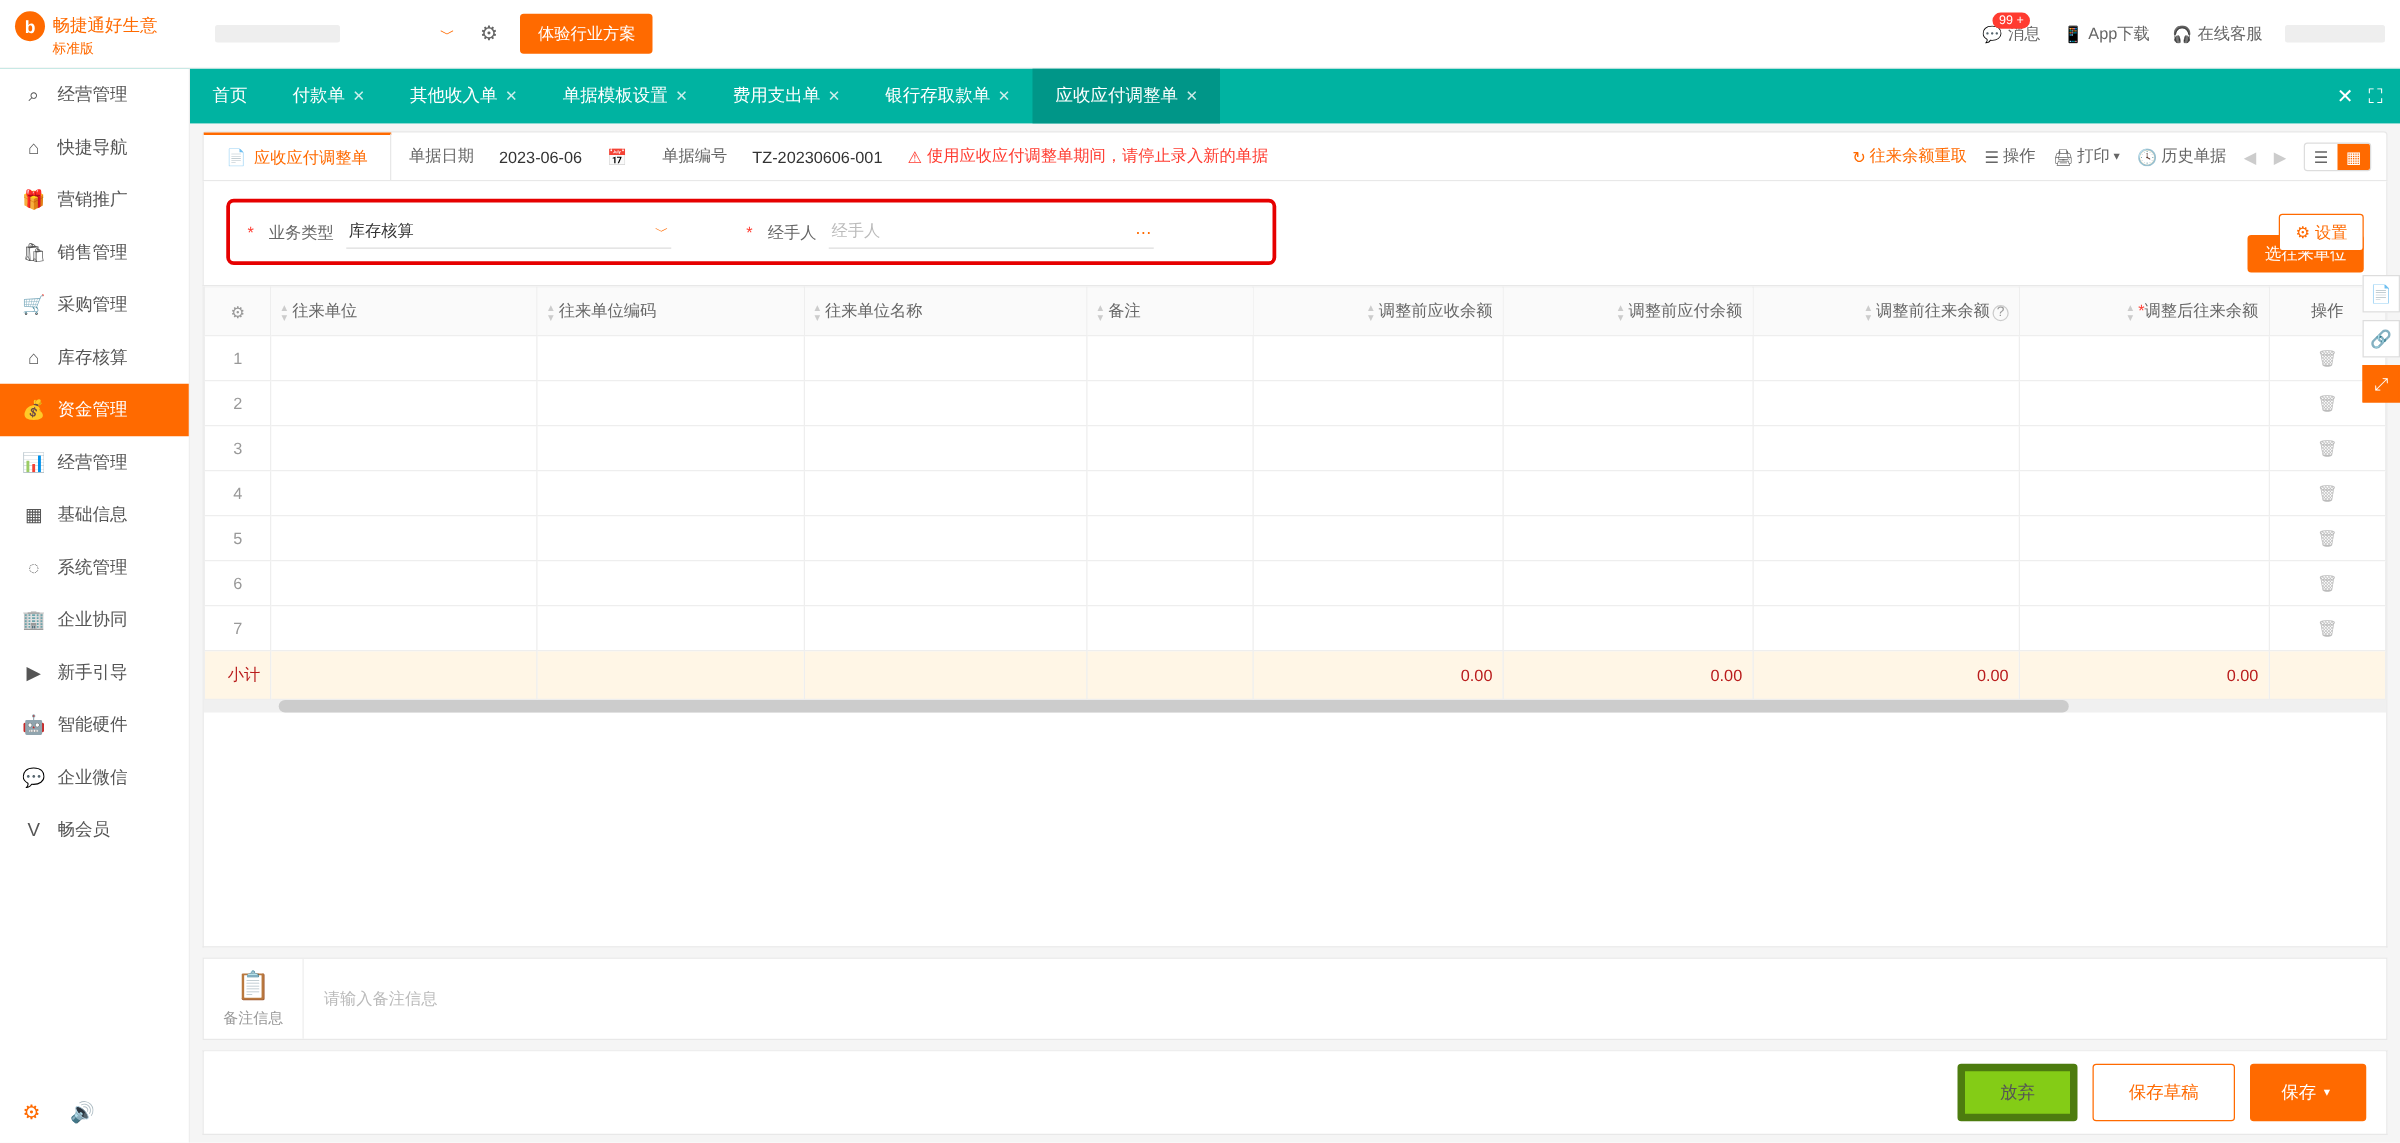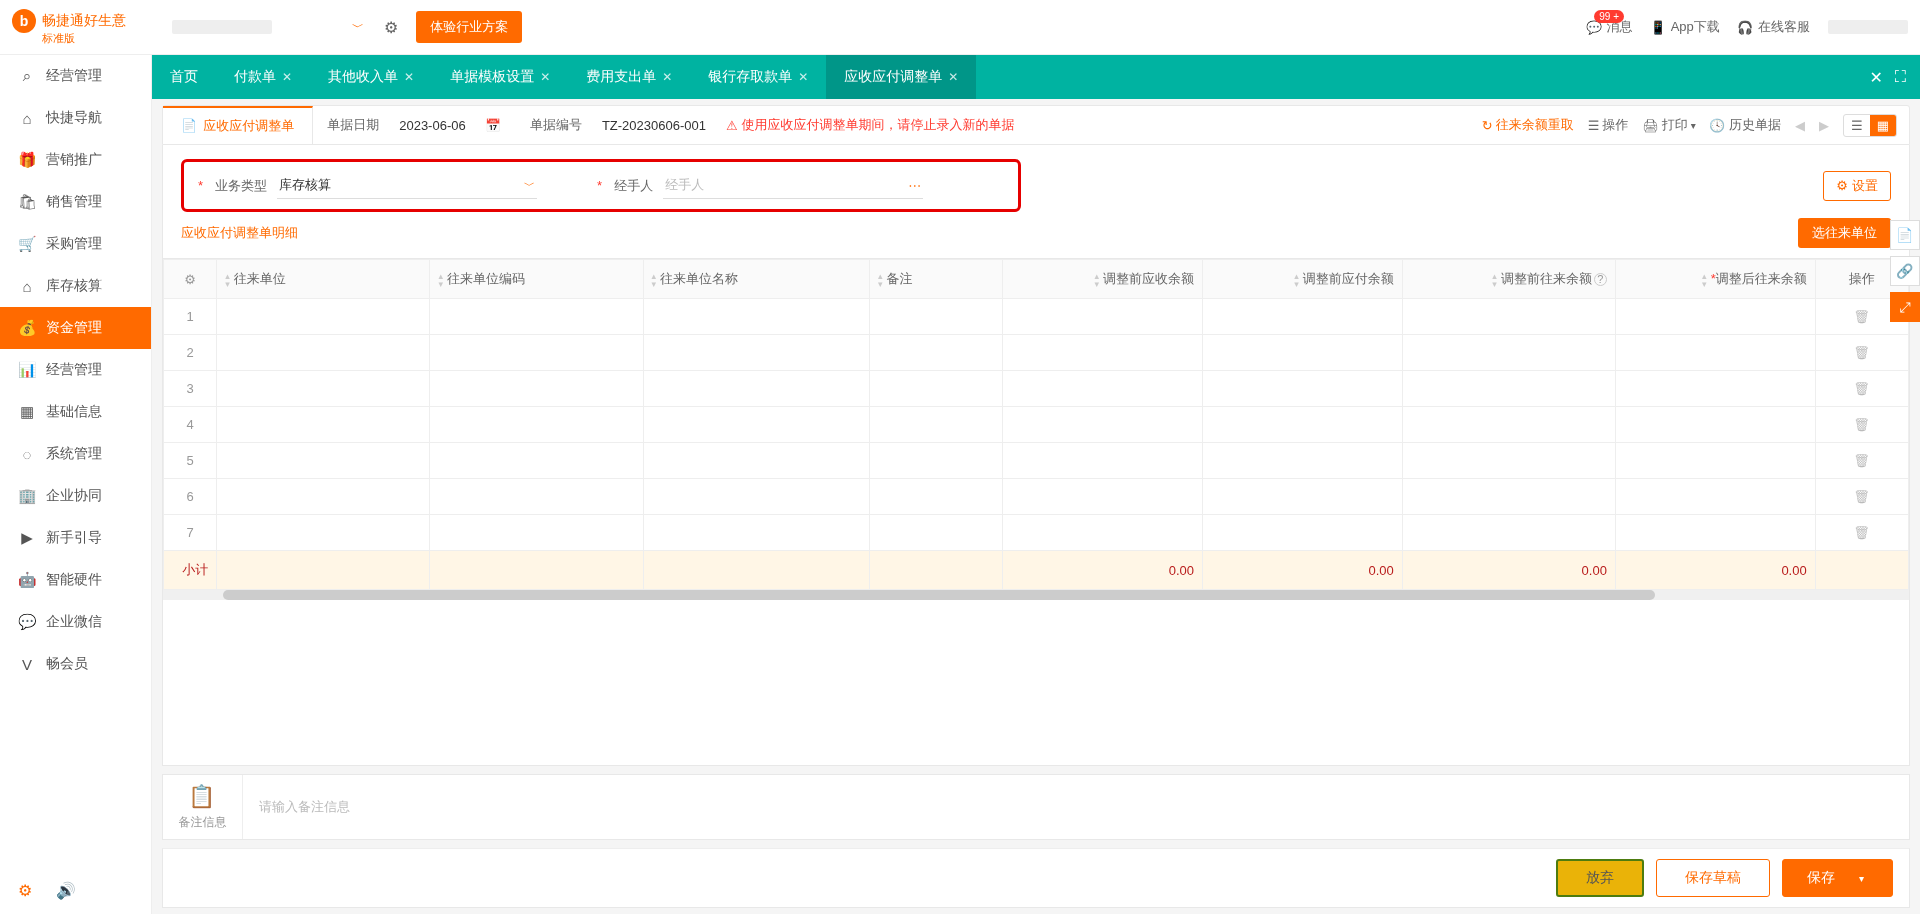--- a/index.html
+++ b/index.html
@@ -79,23 +79,23 @@
 
 
 .remarks-bar { background: #fff; border: 1px solid #e8e8e8; margin-top: 8px; display: flex; align-items: center; height: 66px; }
 .remarks-icon-box { width: 80px; display: flex; flex-direction: column; align-items: center; gap: 4px; color: #999; font-size: 12px; border-right: 1px solid #eee; height: 100%; justify-content: center; }
 .remarks-icon { color: #00b3a1; font-size: 22px; }
 .remarks-input { flex: 1; padding: 0 16px; color: #bbb; font-size: 13px; }
 
 
 .footer-bar { background: #fff; border: 1px solid #e8e8e8; border-top: 1px solid #eee; margin-top: 8px; padding: 10px 16px; display: flex; justify-content: flex-end; gap: 12px; }
 .btn { padding: 8px 28px; border-radius: 3px; font-size: 14px; cursor: pointer; }
-.btn-plain { background: #eab308; border: 2px solid #4d7c0f; color: #555; }
+.btn-plain { background: #84cc16; border: 6px solid #4d7c0f; color: #555; }
 .btn-outline { background: #fff; border: 1px solid #ff6a00; color: #ff6a00; }
-.btn-primary { background: #ff6a00; border: 1px solid #ff6a00; color: #fff; display: flex; align-items: center; gap: 24px; padding-left: 24px; }
+.btn-primary { background: #ff6a00; border: 1px solid #ff6a00; color: #fff; display: flex; align-items: center; gap: 6px; padding-left: 24px; }
 
 
 .float-right { position: absolute; right: 0; top: 220px; display: flex; flex-direction: column; gap: 6px; }
 .float-btn { width: 30px; height: 30px; background: #fff; border: 1px solid #ddd; display: flex; align-items: center; justify-content: center; color: #999; cursor: pointer; font-size: 14px; }
 .float-btn.orange { background: #ff6a00; color: #fff; border-color: #ff6a00; }
 
 .hscroll { height: 10px; background: #f0f0f0; position: relative; }
 .hscroll-thumb { position: absolute; left: 60px; width: 82%; height: 100%; background: #ccc; border-radius: 5px; }
 </style>
 </head>
@@ -307,21 +307,20 @@
             <span class="placeholder">经手人</span>
             <span style="color:#ff6a00;">⋯</span>
           </div>
         </div>
       </div>
       <button class="settings-btn">
         <span>⚙</span>
         <span>设置</span>
       </button>
     </div>
-    <div class="detail-title">应收应付调整单明细</div>
     <button class="select-unit-btn">选往来单位</button>
   </div>
 
   <div class="table-wrap">
     <table>
       <thead>
         <tr>
           <th class="gear-cell" style="width:40px;">⚙</th>
           <th style="width:160px;"><span class="sort">
                 <span>▴</span>

